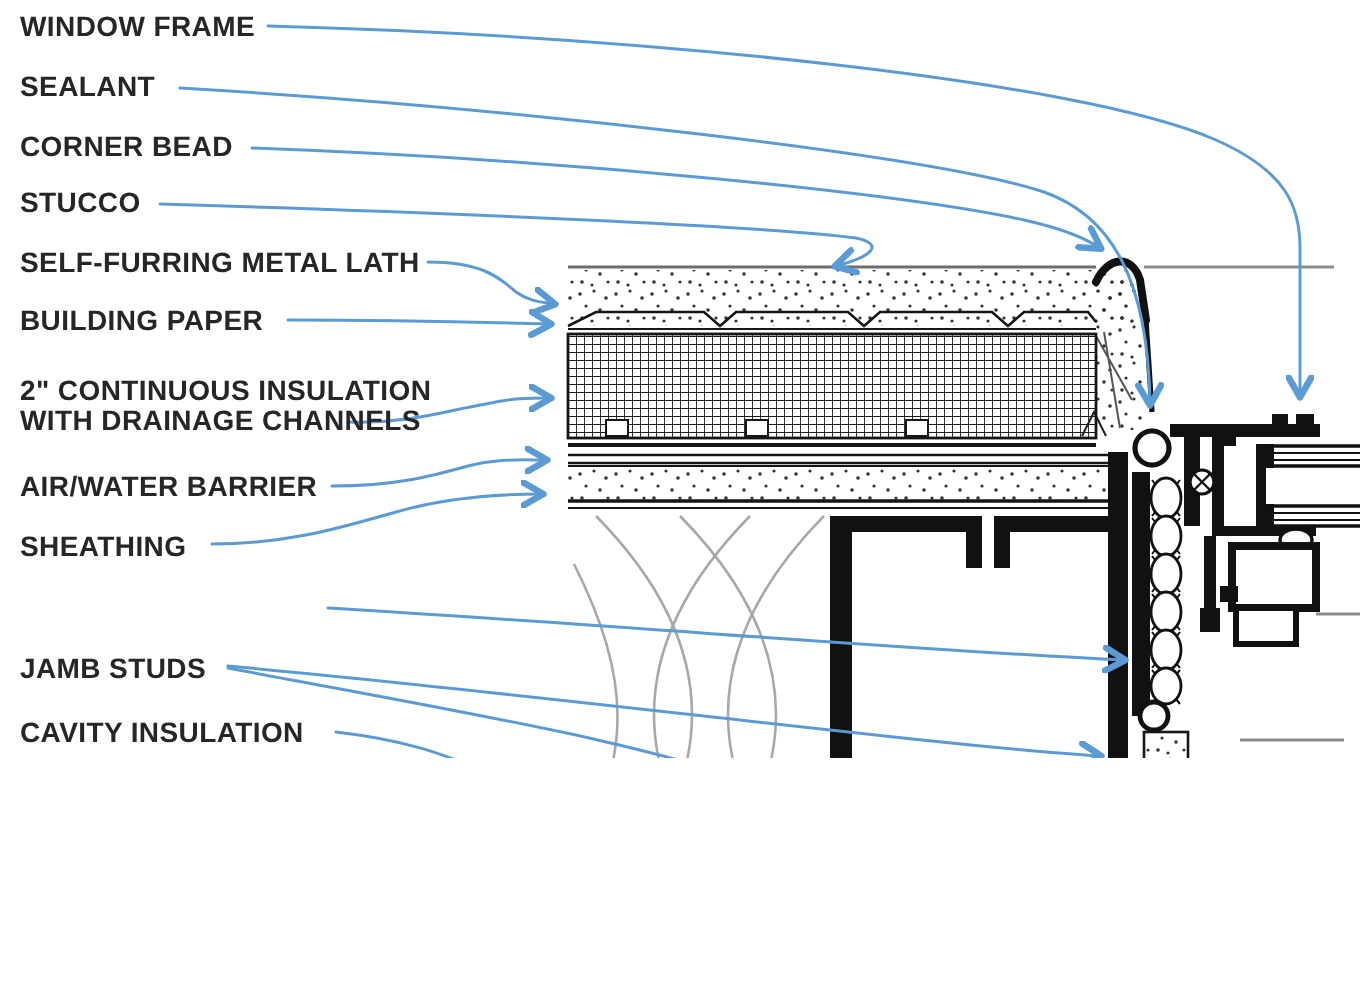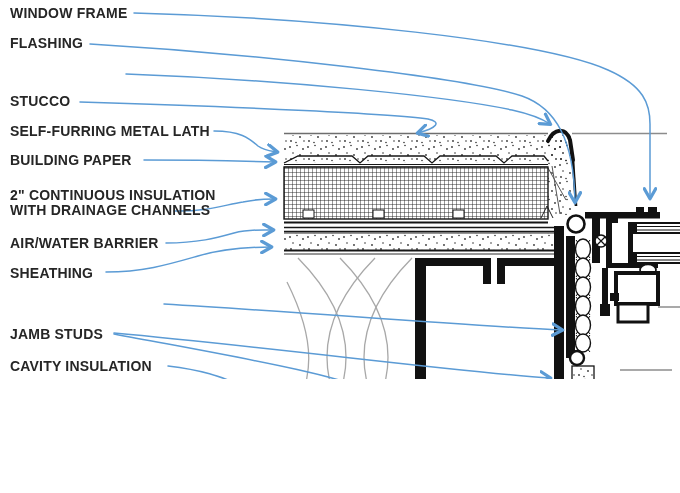--- a/index.html
+++ b/index.html
@@ -191,21 +191,22 @@
       <path d="M106,272 C144,272 170,264 198,256 C222,249 246,247 271,247" marker-end="url(#arr)"></path>
       <path d="M164,304 C300,312 470,326 562,330" marker-end="url(#arr)"></path>
       <path d="M114,333 C270,347 468,373 550,378" marker-end="url(#arr)"></path>
       <path d="M114,334 C230,356 336,373 392,398 C428,414 448,427 468,435" marker-end="url(#arr)"></path>
       <path d="M168,366 C210,371 225,379 246,387 C262,393 276,391 290,391" marker-end="url(#arr)"></path>
       <path d="M138,395 C180,401 206,420 224,440 C240,458 248,464 260,469" marker-end="url(#arr)"></path>
     </g>
   </svg>
 
   <div class="lbl" style="top:6px">WINDOW FRAME</div>
-  <div class="lbl" style="top:36px">FLASHING</div>
+  <div class="lbl" style="top:36px">SEALANT</div>
+  <div class="lbl" style="top:66px">CORNER BEAD</div>
   <div class="lbl" style="top:94px">STUCCO</div>
   <div class="lbl" style="top:124px">SELF-FURRING METAL LATH</div>
   <div class="lbl" style="top:153px">BUILDING PAPER</div>
   <div class="lbl" style="top:188px;width:246px">2" CONTINUOUS INSULATION WITH DRAINAGE CHANNELS</div>
   <div class="lbl" style="top:236px">AIR/WATER BARRIER</div>
   <div class="lbl" style="top:266px">SHEATHING</div>
   <div class="lbl" style="top:327px">JAMB STUDS</div>
   <div class="lbl" style="top:359px">CAVITY INSULATION</div>
 
 </div>

